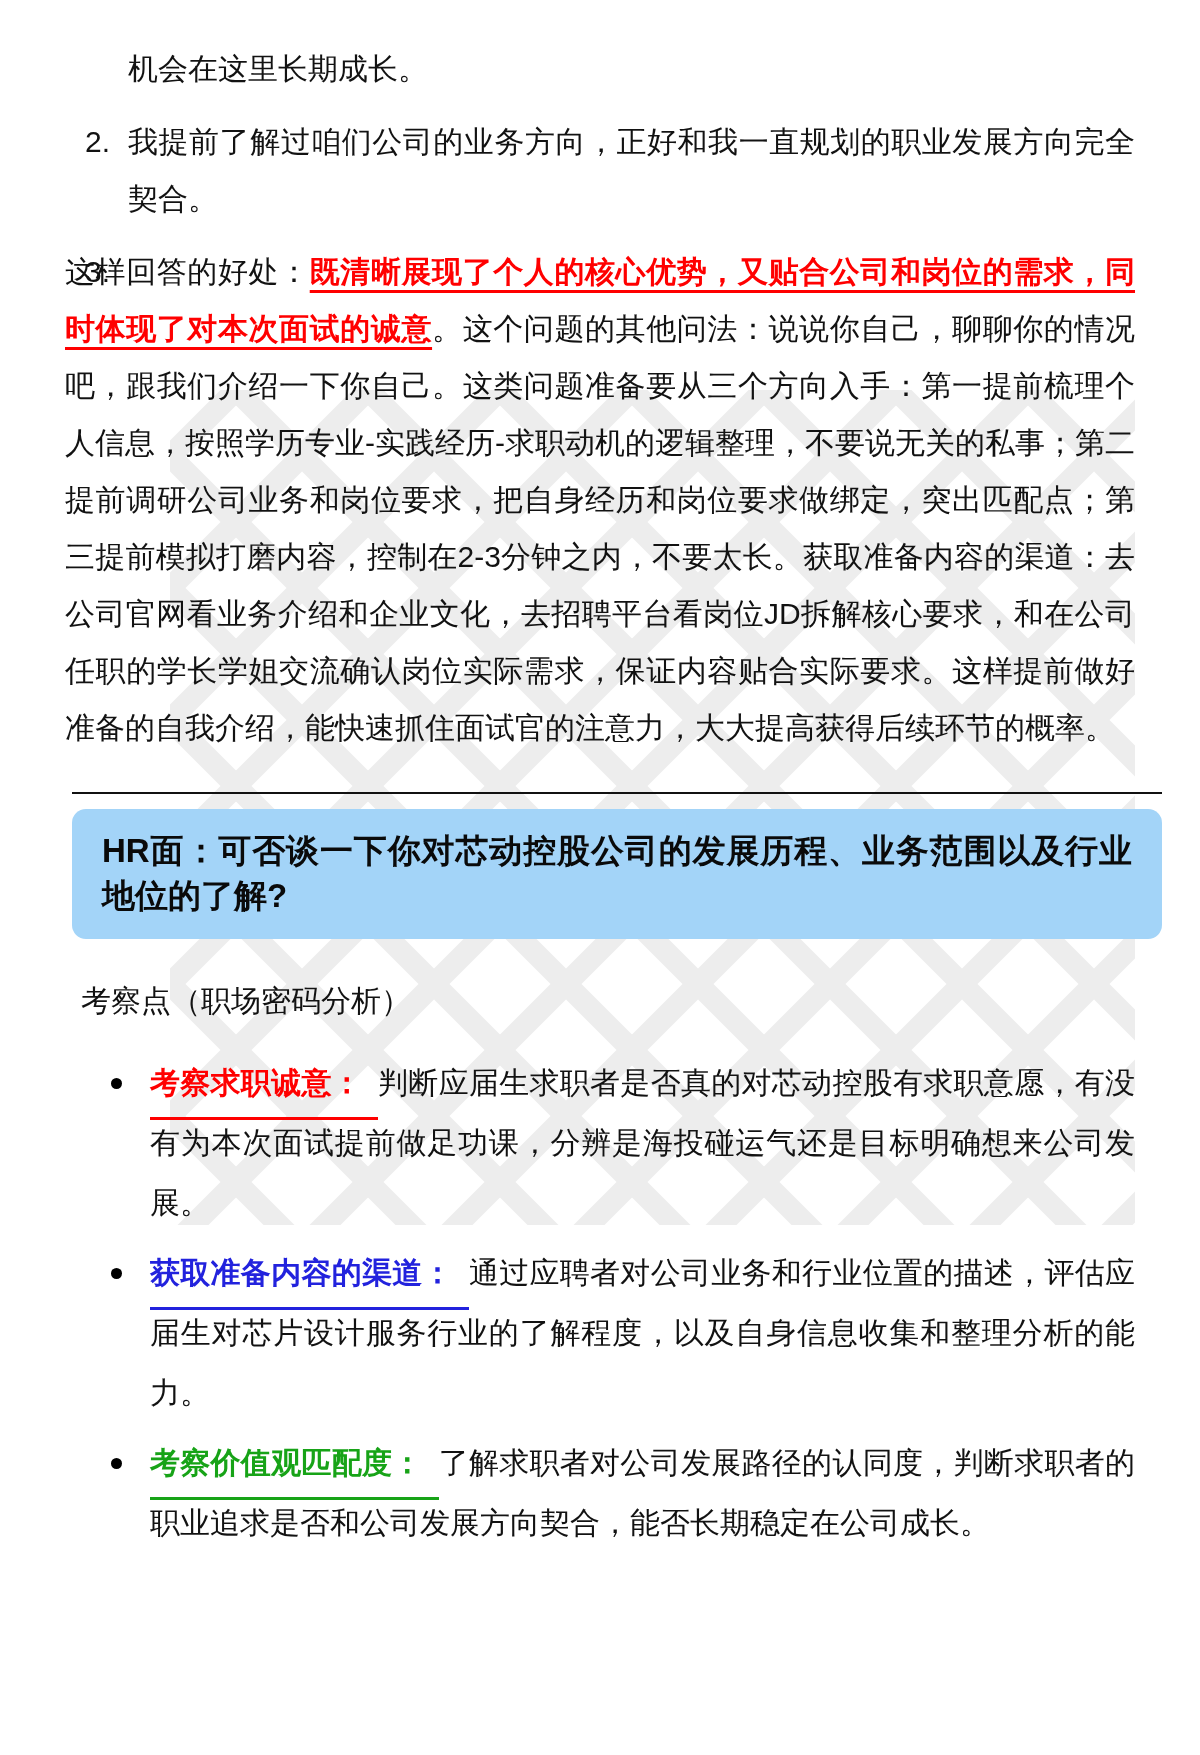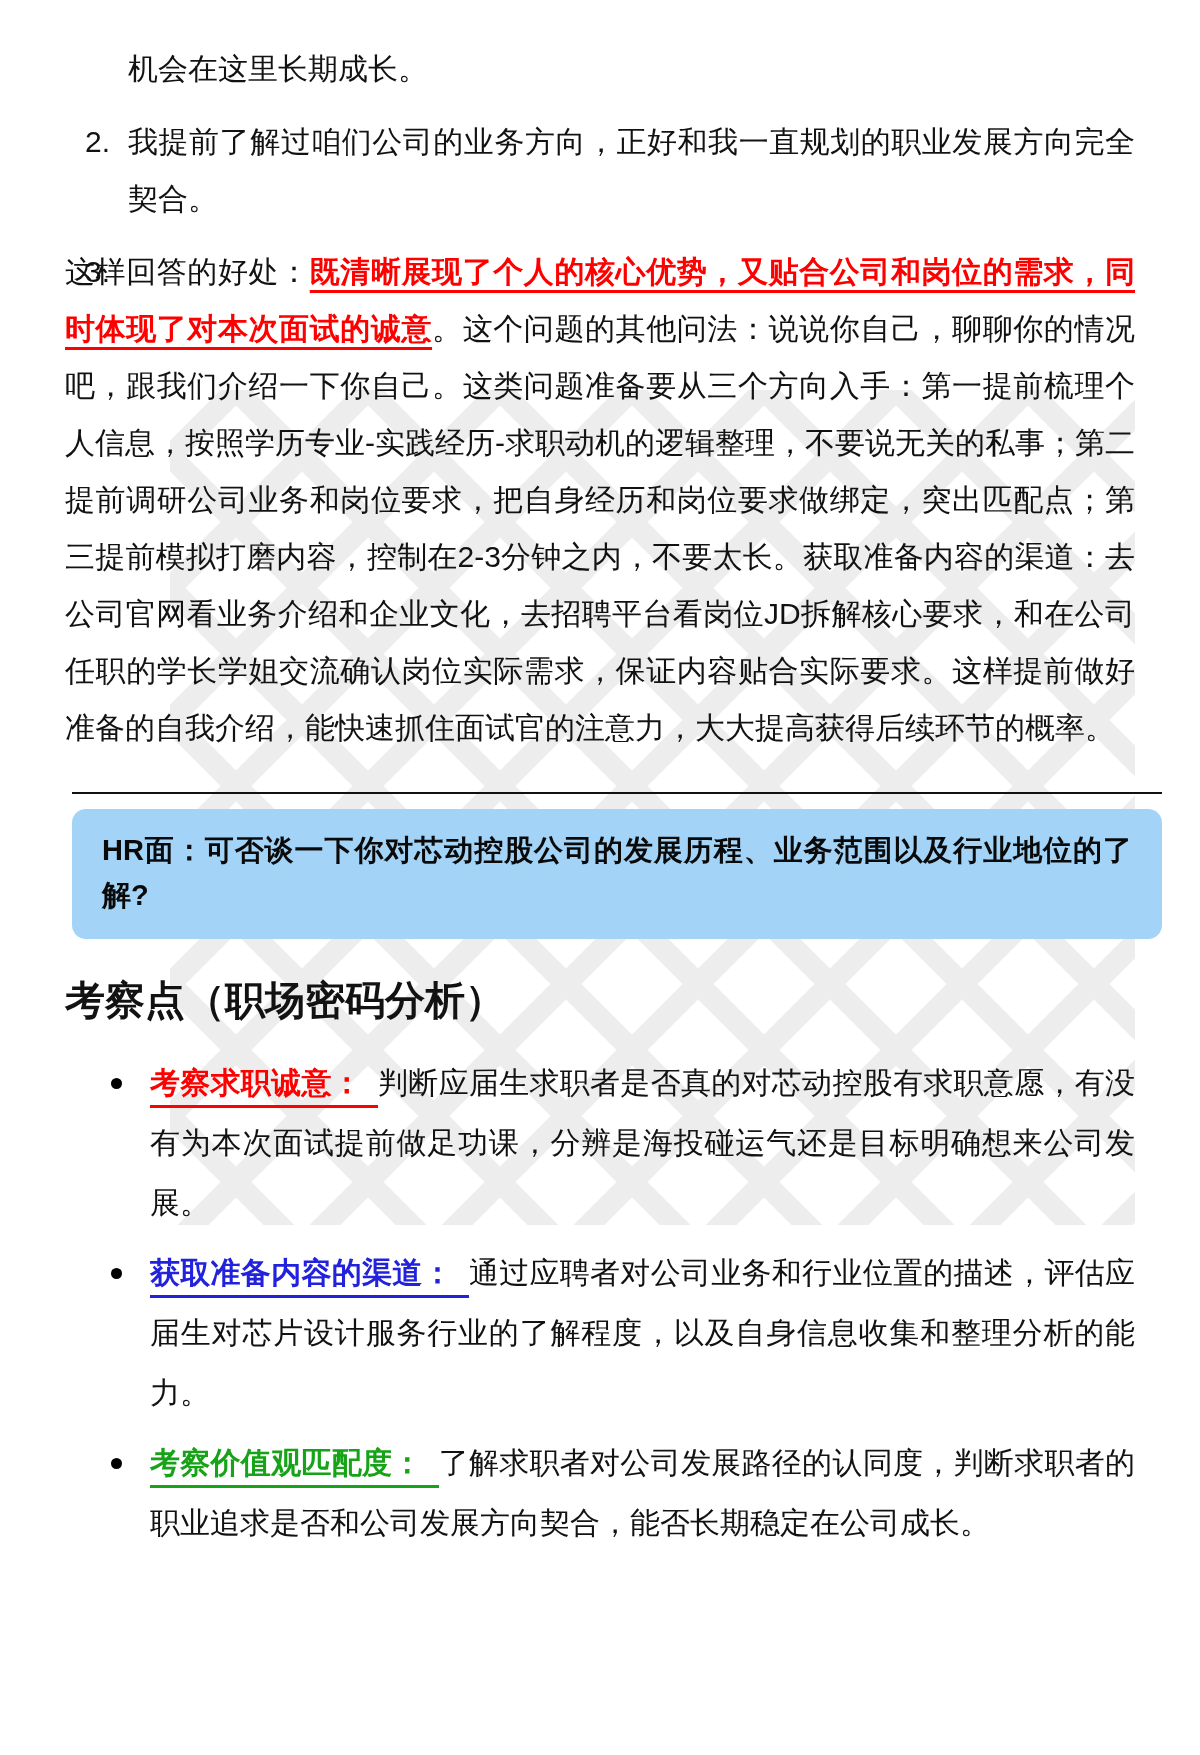--- a/index.html
+++ b/index.html
@@ -73,30 +73,31 @@
     border-top:2px solid #111111;
   }
 
   .question-box {
     margin-top:15px;
     margin-left:7px;
     width:1090px;
     border-radius:14px;
     padding:19px 30px 21px 30px;
     font-weight:bold;
-    font-size:29px;
+    font-size:33px;
     line-height:45px;
     color:#0a0a0a;
     text-align:justify;
   }
 
   .analysis-heading {
     margin-top:33px;
-    font-weight:bold;
-    font-size:40px;
+    font-weight:normal;
+    font-size:30px;
+    margin-left:16px;
   }
 
   .bullet-list { margin-top:24px; list-style:none; }
   .bullet-list .bullet-item {
     position:relative;
     padding-left:85px;
     line-height:60px;
     margin-bottom:10px;
     text-align:justify;
   }
@@ -104,21 +105,21 @@
     position:absolute;
     left:46px; top:25px;
     width:11px; height:11px;
     border-radius:50%;
     background:#000000;
   }
   .bullet-lead {
     font-weight:bold;
     border-bottom:3px solid currentColor;
     padding-right:16px;
-    padding-bottom:6px;
+    padding-bottom:18px;
   }
 </style>
 </head>
 <body>
 
 <div class="page">
 
   <svg class="watermark" viewBox="0 0 965 835" aria-hidden="true">
     <defs>
       <pattern id="wm-lattice" width="132" height="132" patternUnits="userSpaceOnUse">

